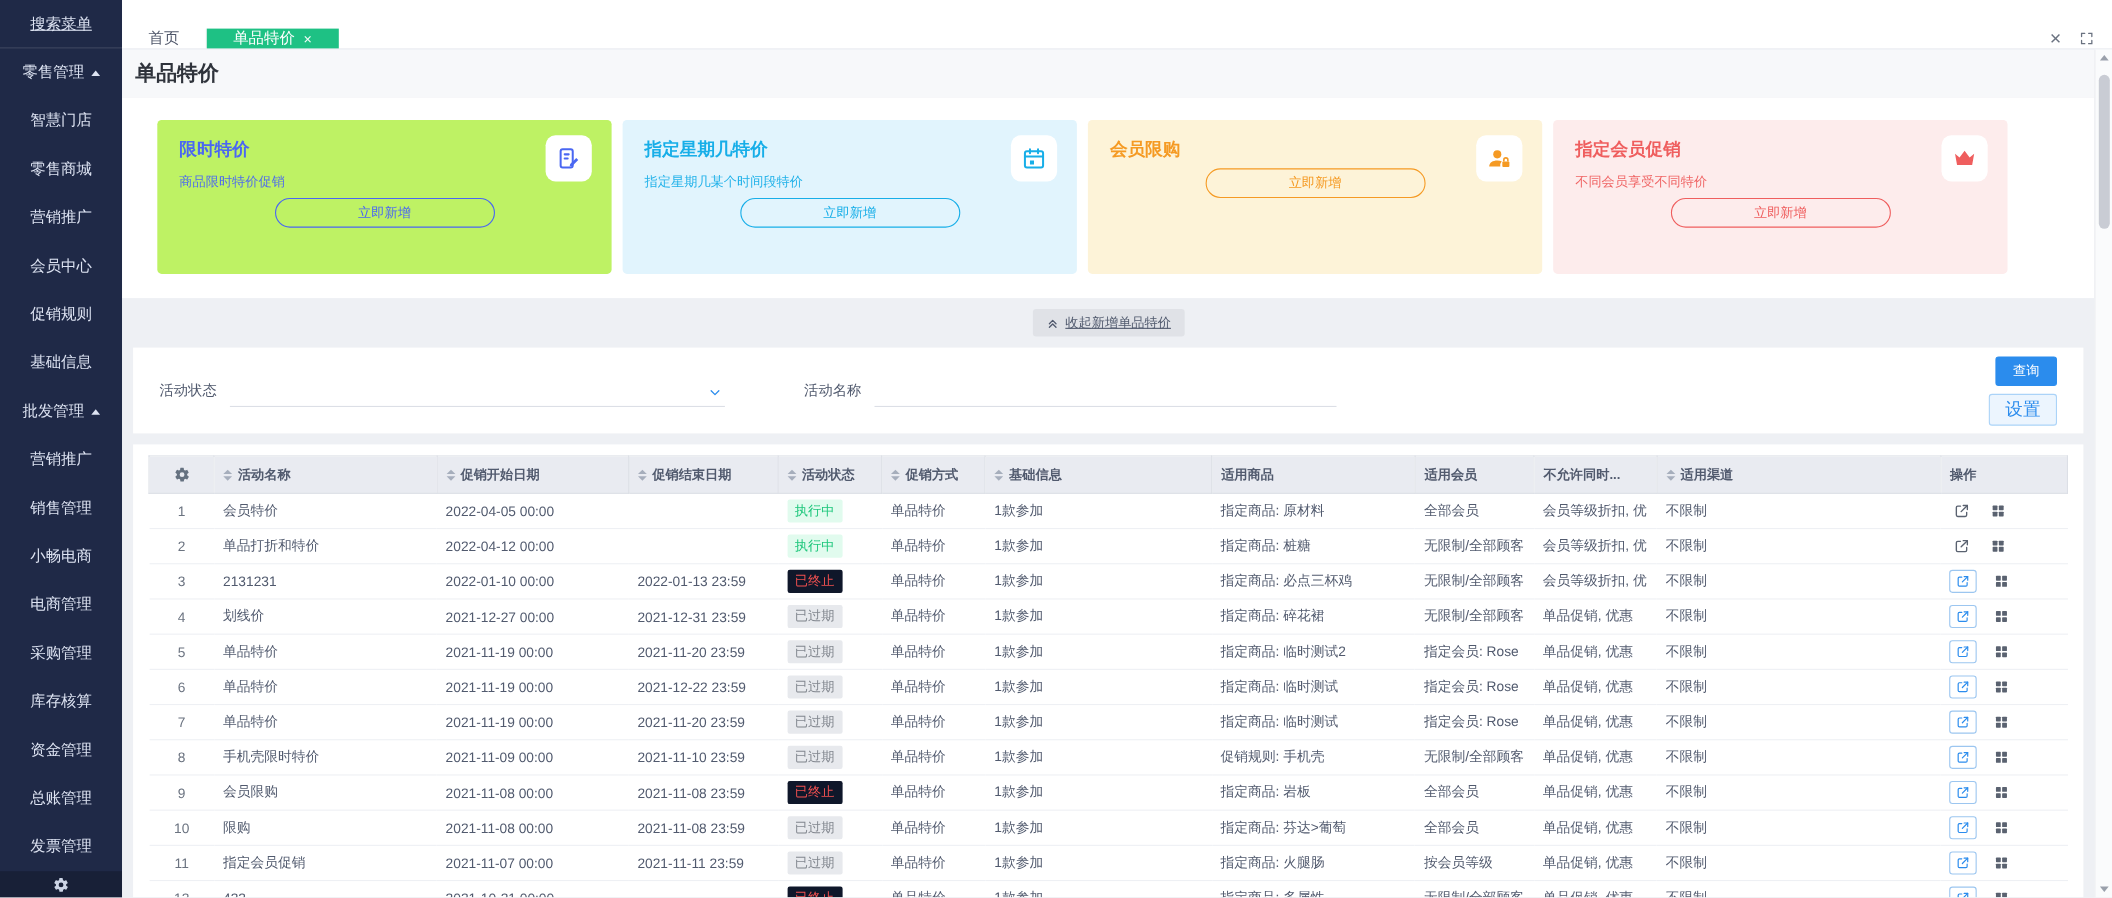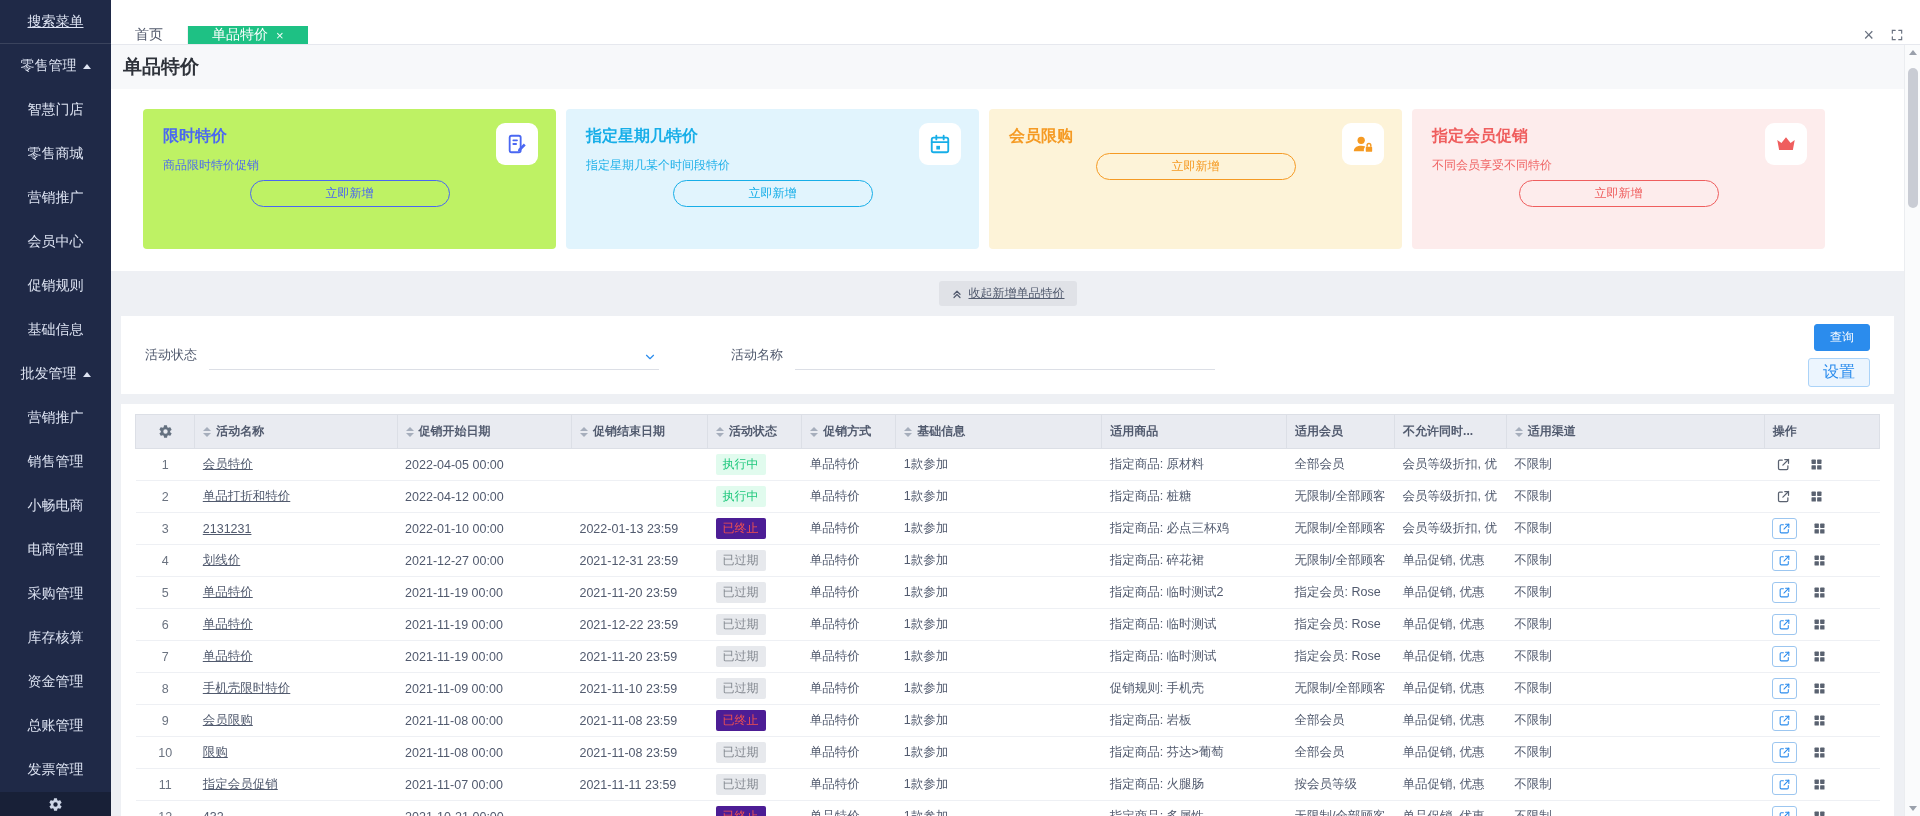--- a/index.html
+++ b/index.html
@@ -64,24 +64,24 @@
   thead th { background:#e9ebf1; height:34px; font-weight:700; text-align:left; padding:0 8px; border:1px solid #dcdfe6; border-left:none; overflow:hidden; white-space:nowrap; font-size:12px; }
   thead th:first-child { border-left:1px solid #dcdfe6; text-align:center; }
   thead th .sort { display:inline-flex; flex-direction:column; gap:2px; margin-right:5px; vertical-align:middle; cursor:pointer; }
   thead th .sort i { display:block; width:0; height:0; border-left:4px solid transparent; border-right:4px solid transparent; }
   thead th .sort .up { border-bottom:4px solid #a6aebc; }
   thead th .sort .down { border-top:4px solid #a6aebc; }
   .th-gear { color:#657180; display:inline-flex; vertical-align:middle; cursor:pointer; }
   .th-gear svg { width:15px; height:15px; }
   tbody td { height:32px; padding:0 8px; border-bottom:1px solid #eef0f4; overflow:hidden; white-space:nowrap; text-overflow:ellipsis; }
   tbody td.center { text-align:center; color:#6b7380; }
-  .link { text-decoration:underline; cursor:pointer; color:#515a6e; }
+  .link { cursor:pointer; color:#515a6e; }
   .badge { display:inline-block; min-width:44px; text-align:center; padding:2px 7px; border-radius:2px; font-size:12px; }
   .badge.running { color:#1ec77c; background:#e1fbee; }
-  .badge.terminated { color:#f05050; background:#4c1d95; }
+  .badge.terminated { color:#f05050; background:#0f172a; }
   .badge.expired { color:#82878f; background:#e7e9ed; }
   .ops { display:flex; align-items:center; gap:11px; }
   .op-btn { display:inline-flex; align-items:center; justify-content:center; width:22px; height:22px; color:#5a6270; cursor:pointer; }
   .op-btn svg { width:15px; height:15px; }
   .op-btn.boxed { border:1px solid #9cc6f0; border-radius:3px; color:#2b8ced; width:25px; height:21px; }
   .op-btn.boxed svg { width:13px; height:13px; }
 
   
   .scrollbar { position:absolute; top:45px; right:0; bottom:0; width:16px; background:#fafbfc; border-left:1px solid #ebedf0; display:flex; flex-direction:column; align-items:center; }
   .sb-tri { width:100%; height:15px; display:flex; align-items:center; justify-content:center; cursor:pointer; }

